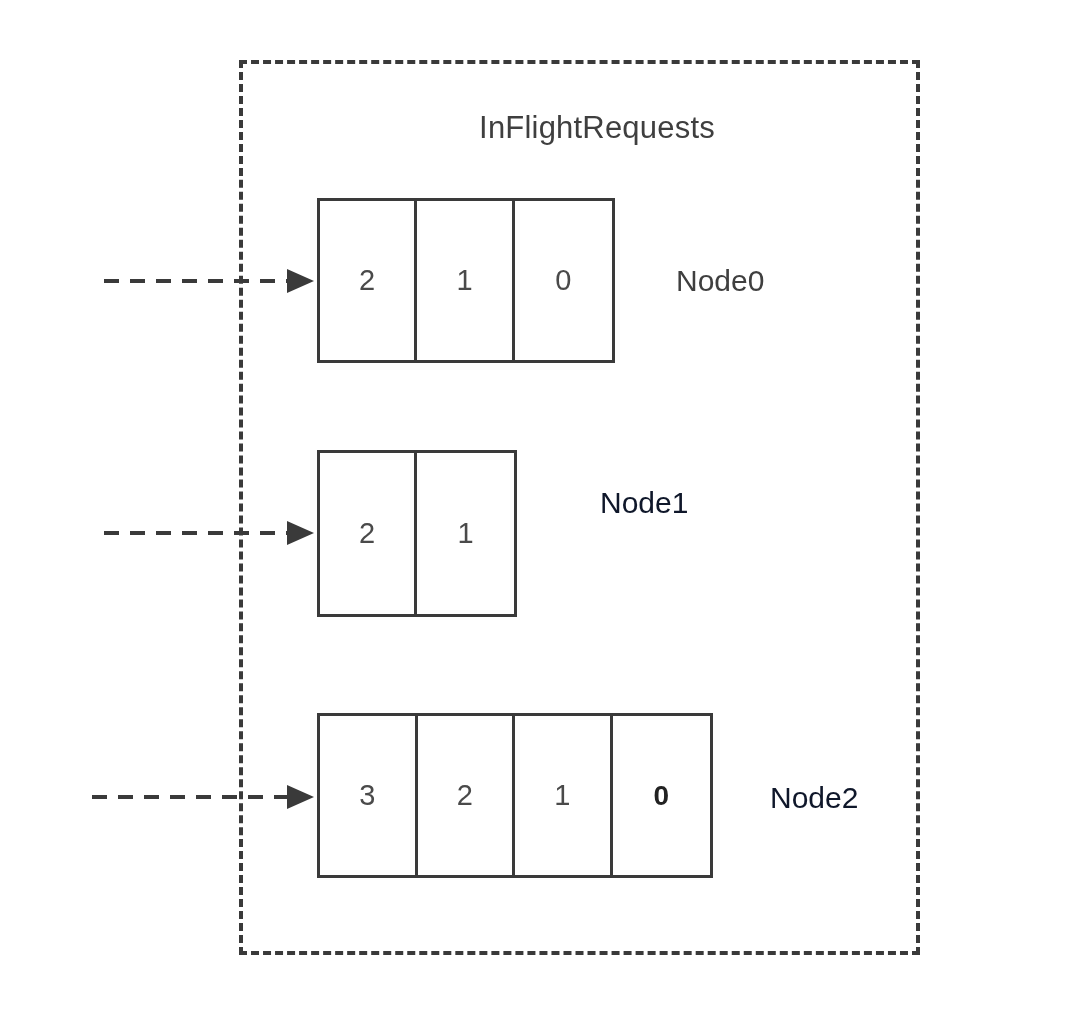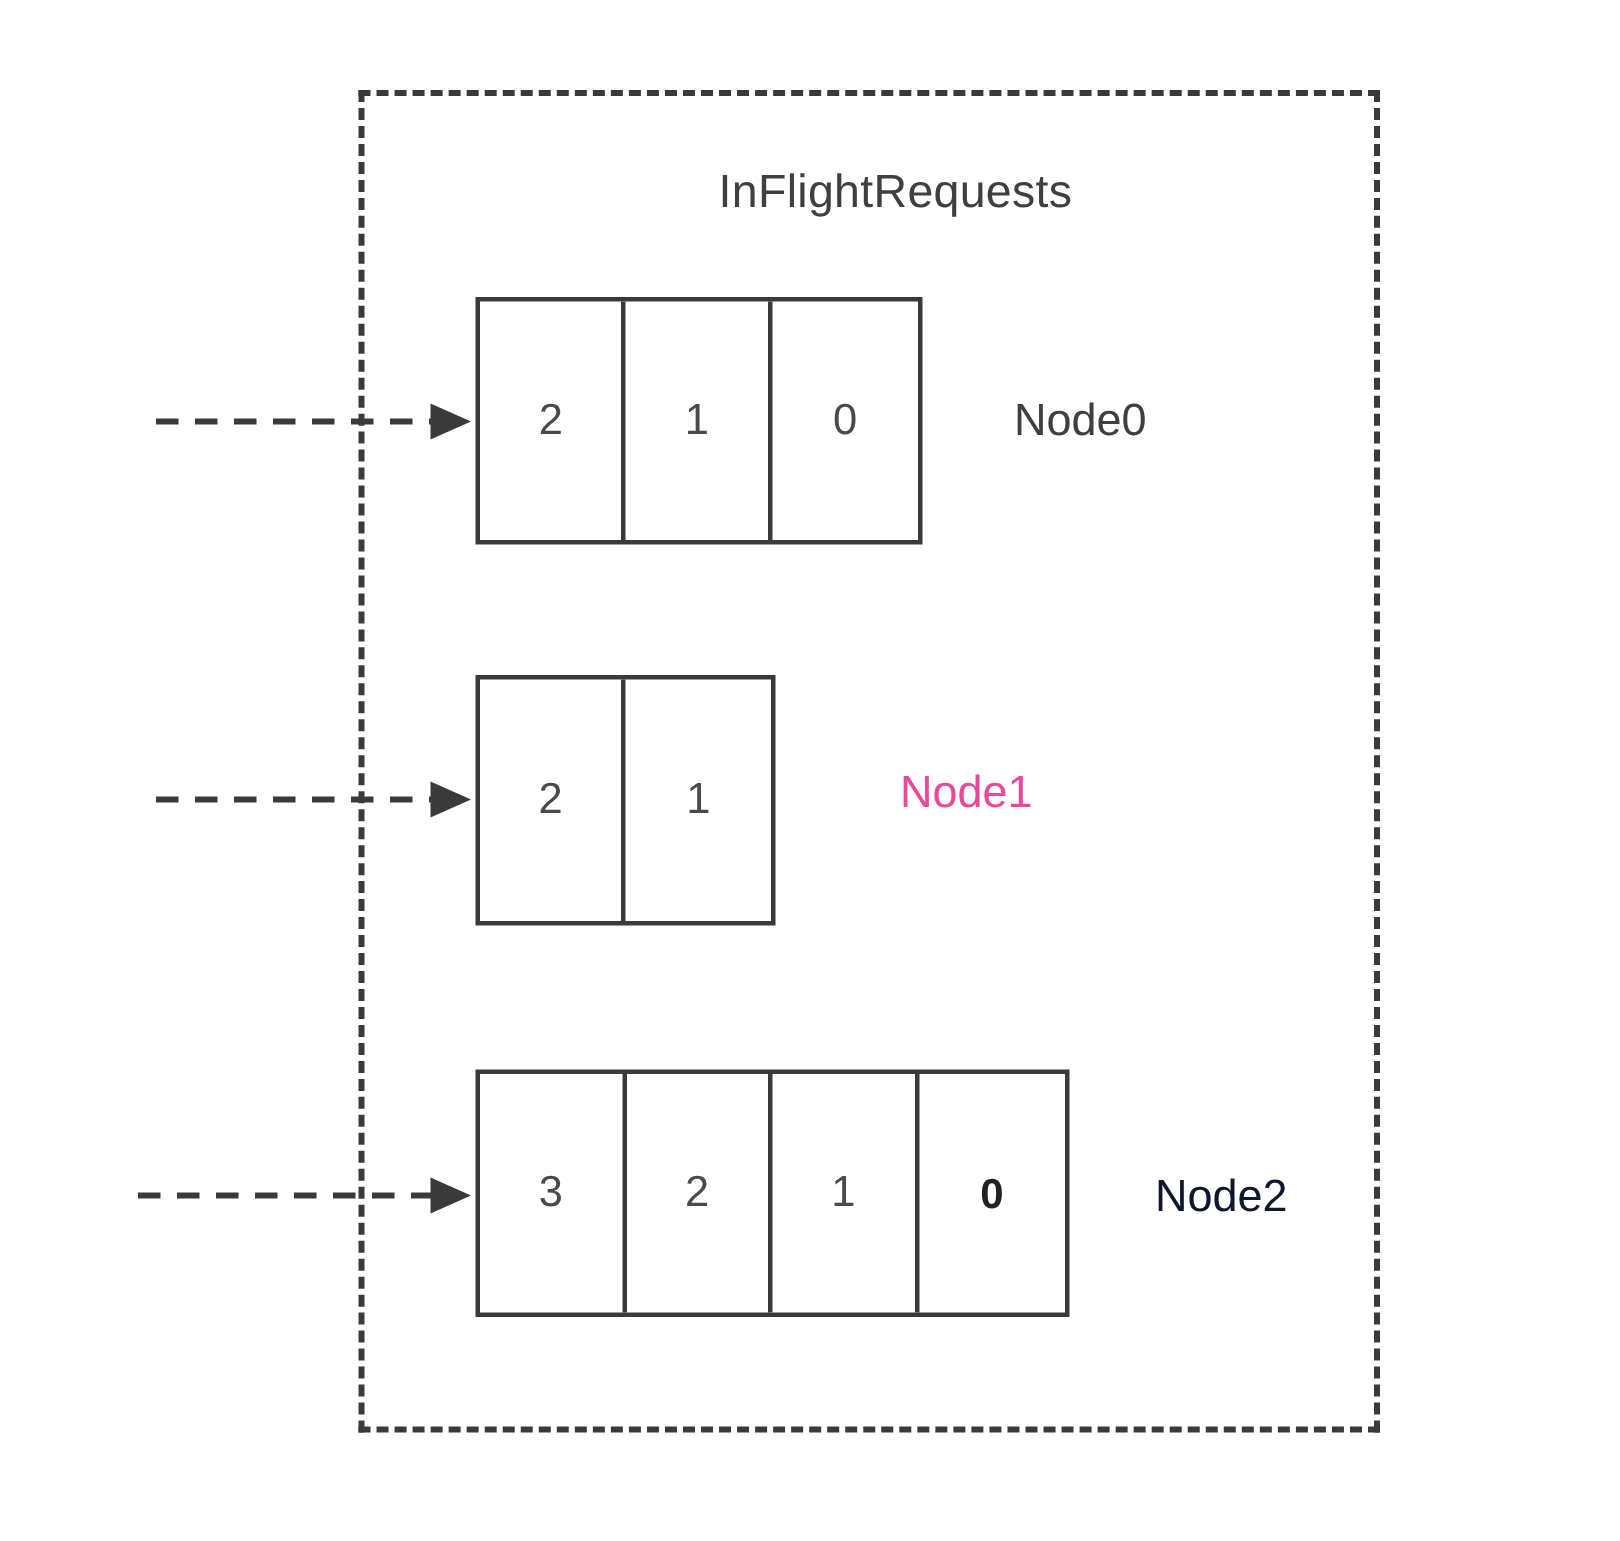--- a/index.html
+++ b/index.html
@@ -95,21 +95,21 @@
       </div>
       <div class="node-label" style="left: 676px; top: 264px; color: rgb(63, 63, 63);">Node0</div>
       <svg class="arrow-svg" width="223" height="32" style="left: 100px; top: 517px;">
         <line x1="4" y1="16" x2="191" y2="16" stroke="#3a3a3a" stroke-width="4" stroke-dasharray="15 11"></line>
         <polygon points="187,4 214,16 187,28" fill="#3a3a3a"></polygon>
       </svg>
       <div class="queue" style="left: 317px; top: 450px; width: 200px; height: 167px; border-color: rgb(58, 58, 58);">
         <div class="cell" style="width: 99px; border-right-color: rgb(58, 58, 58); color: rgb(74, 74, 74);">2</div>
         <div class="cell" style="width: 99px; border-right-color: rgb(58, 58, 58); color: rgb(74, 74, 74);">1</div>
       </div>
-      <div class="node-label" style="left: 600px; top: 512px; color: #ec4899; text-align: center;">Node1</div>
+      <div class="node-label" style="left: 600px; top: 486px; color: #0f172a; text-align: center;">Node1</div>
       <svg class="arrow-svg" width="235" height="32" style="left: 88px; top: 781px;">
         <line x1="4" y1="16" x2="203" y2="16" stroke="#3a3a3a" stroke-width="4" stroke-dasharray="15 11"></line>
         <polygon points="199,4 226,16 199,28" fill="#3a3a3a"></polygon>
       </svg>
       <div class="queue" style="left: 317px; top: 713px; width: 396px; height: 165px; border-color: rgb(58, 58, 58);">
         <div class="cell" style="width: 99px; border-right-color: rgb(58, 58, 58); color: rgb(74, 74, 74);">3</div>
         <div class="cell" style="width: 99px; border-right-color: rgb(58, 58, 58); color: rgb(74, 74, 74);">2</div>
         <div class="cell" style="width: 99px; border-right-color: rgb(58, 58, 58); color: rgb(74, 74, 74);">1</div>
         <div class="cell bold" style="width: 99px; border-right-color: rgb(58, 58, 58); color: rgb(34, 34, 34);">0</div>
       </div>

